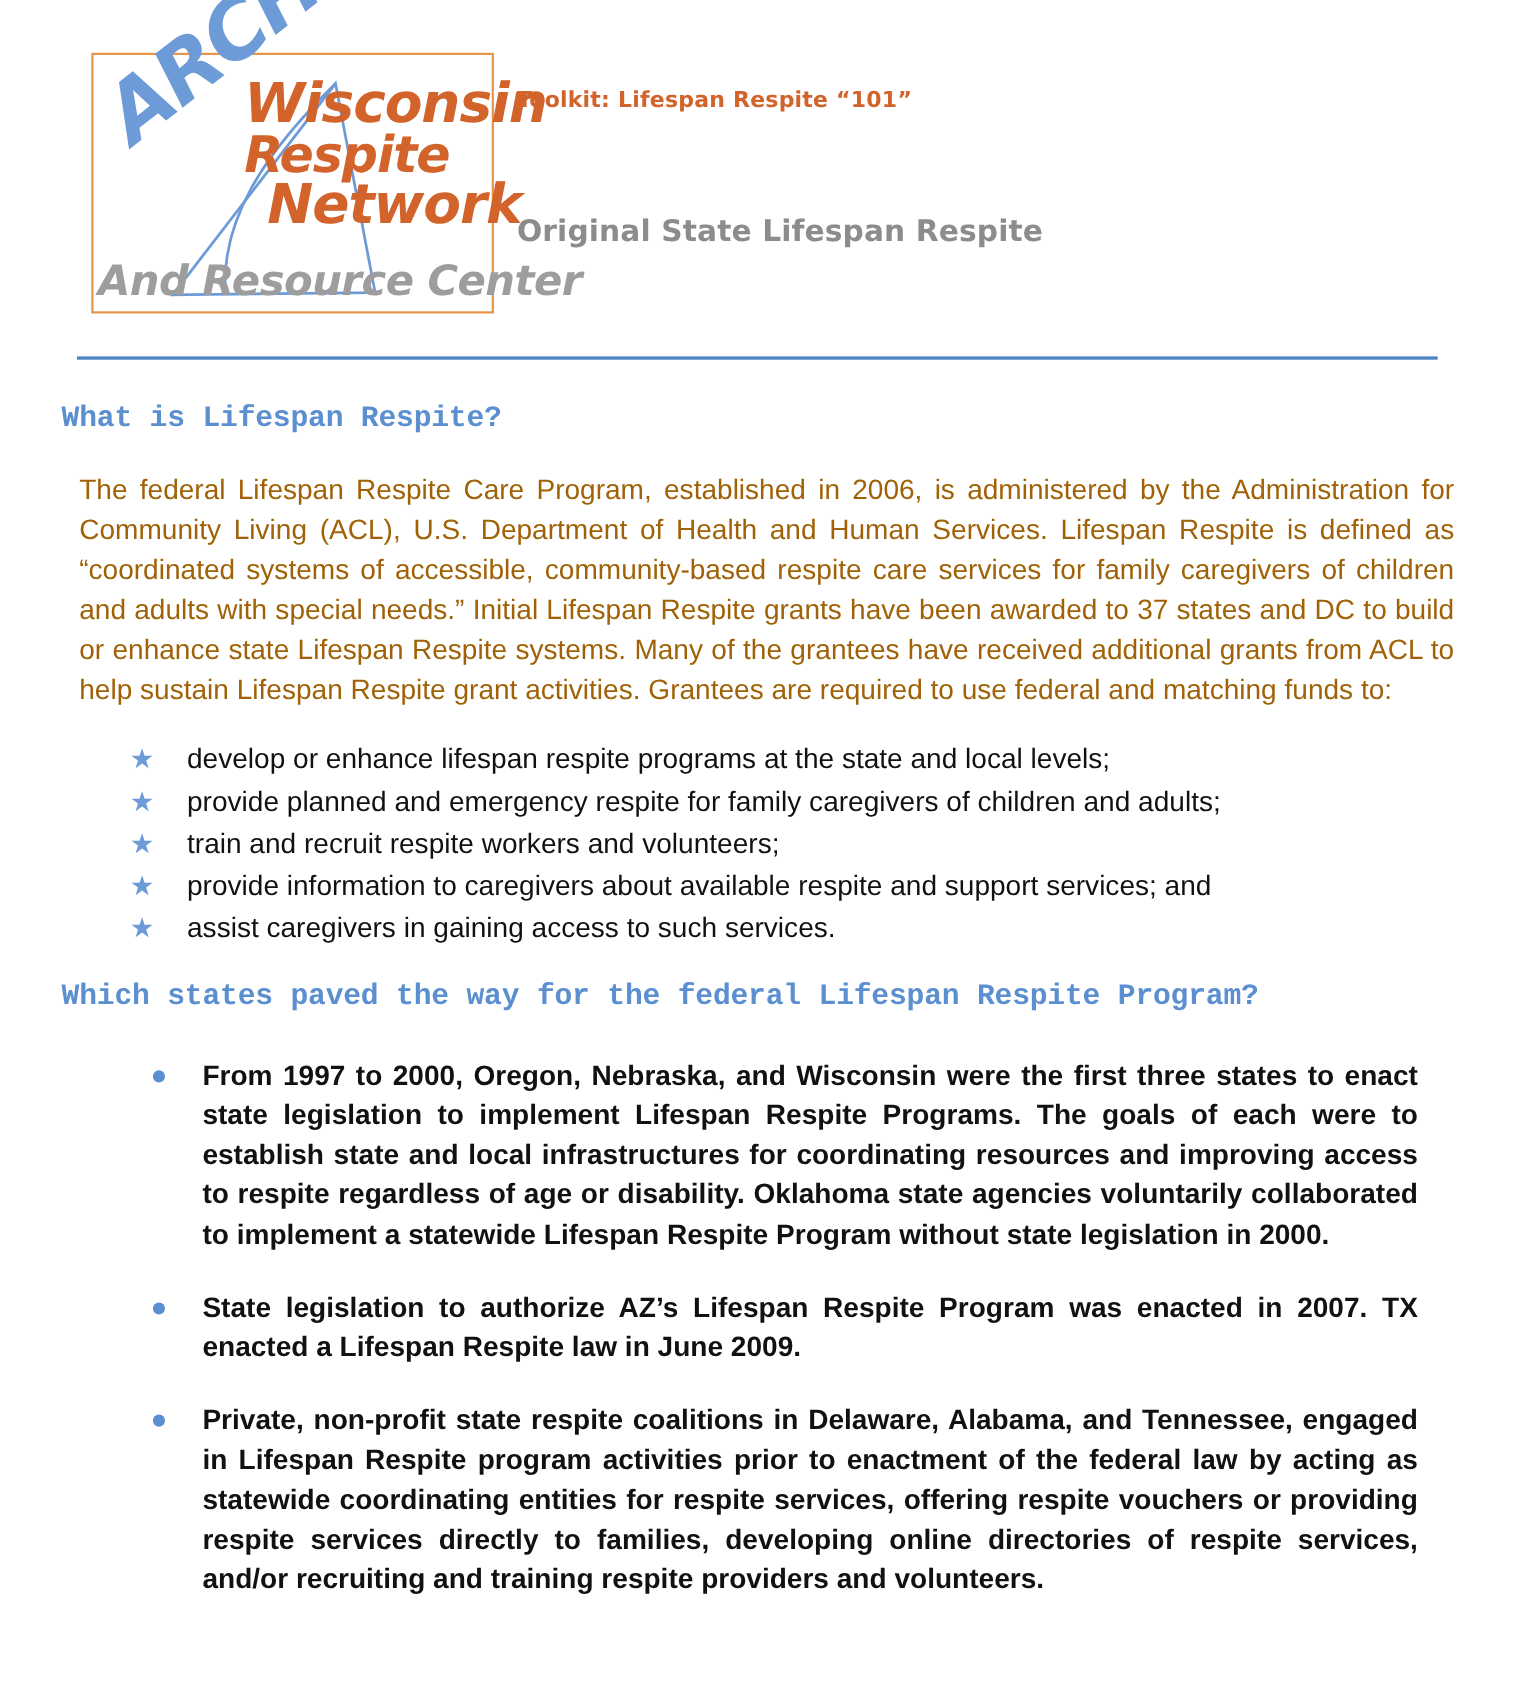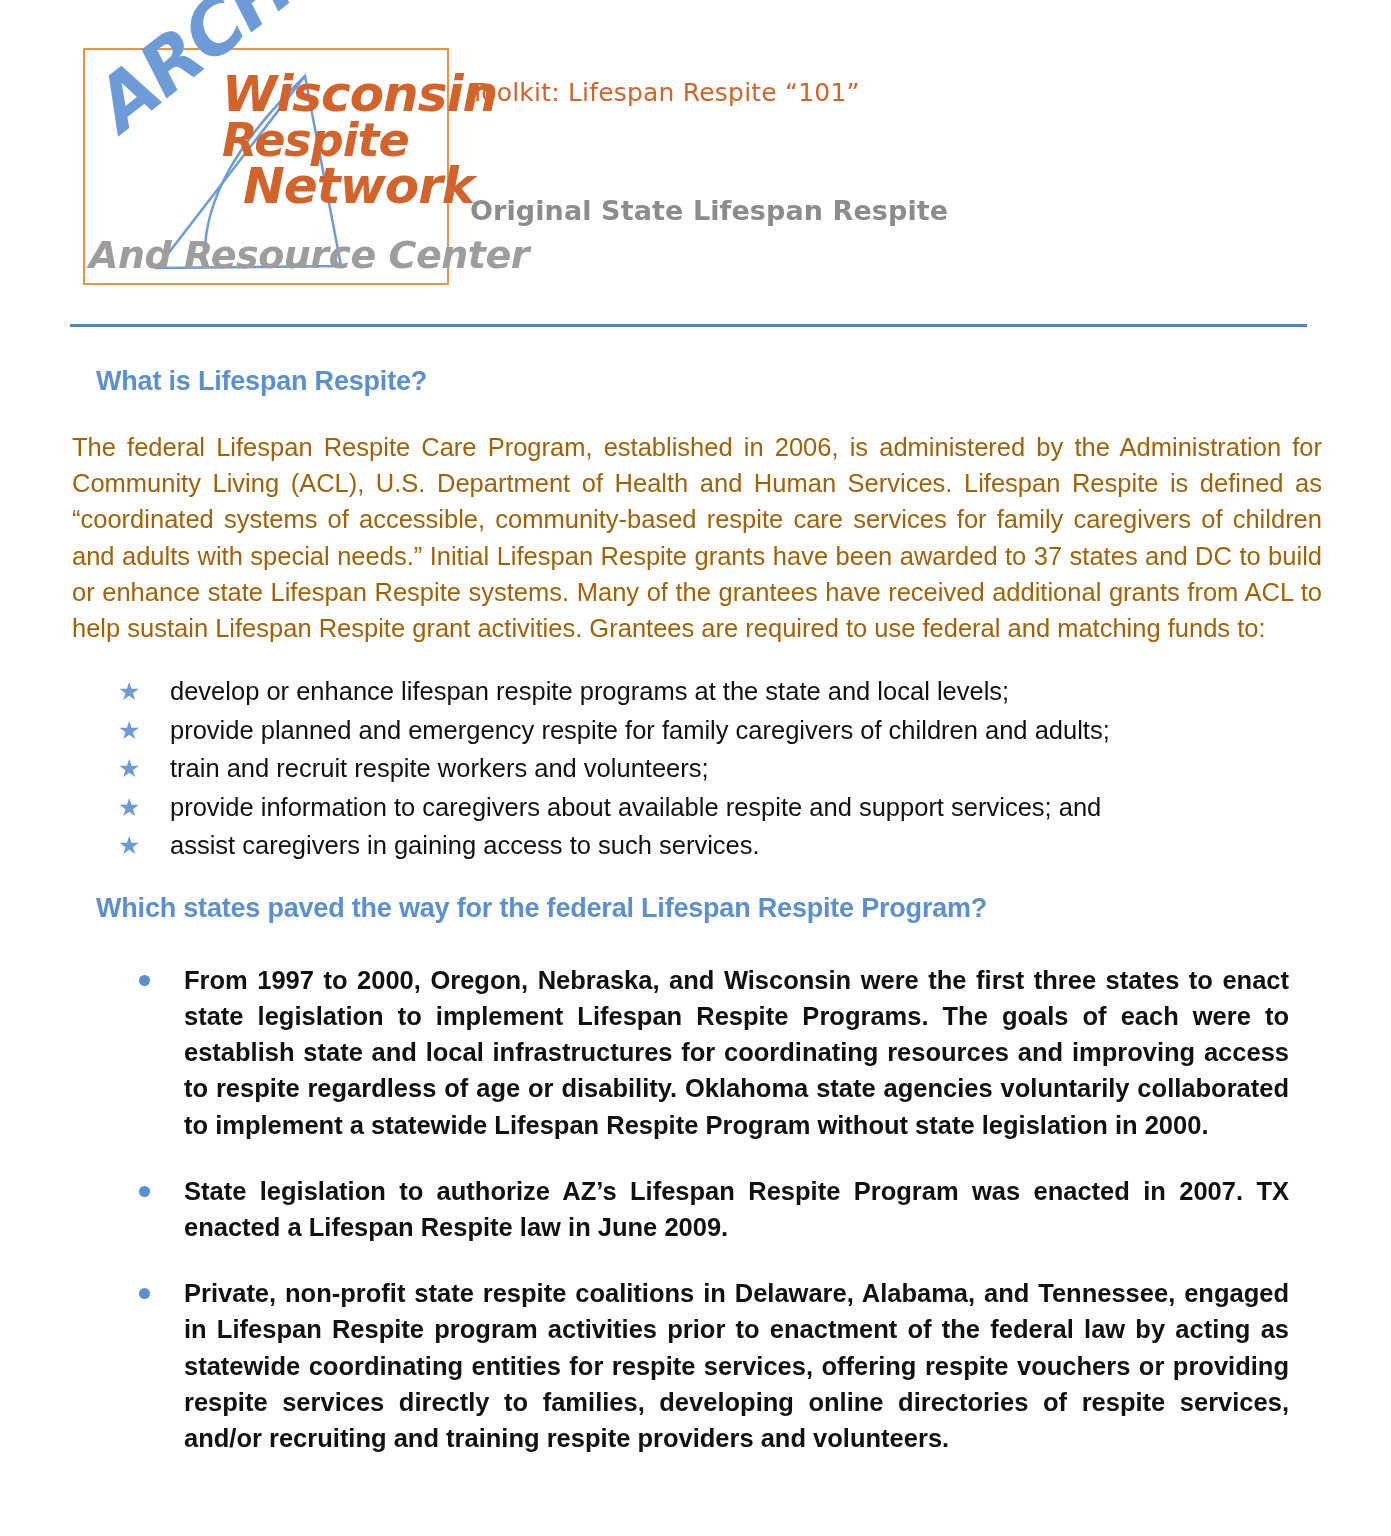--- a/index.html
+++ b/index.html
@@ -97,22 +97,22 @@
     position: absolute;
     left: 470px;
     top: 0;
     width: 860px;
   }
   .toolkit-title {
     position: absolute;
     top: 78px;
     left: 0;
     font-family: "DejaVu Sans", sans-serif;
-    font-weight: normal;
-    font-size: 25px;
+    font-weight: bold;
+    font-size: 20px;
     color: #d2632a;
     white-space: nowrap;
     letter-spacing: 0.2px;
   }
   .subtitle {
     position: absolute;
     top: 192px;
     left: 0;
     font-family: "DejaVu Sans", sans-serif;
     font-weight: bold;
@@ -132,25 +132,25 @@
   }
 
   
   .content {
     position: absolute;
     left: 0;
     top: 352px;
     width: 1391px;
   }
   .section-heading {
-    font-family: Liberation Sans, sans-serif;
+    font-family: Liberation Mono, monospace;
     font-weight: bold;
     font-size: 27px;
     color: #5b8fd0;
-    margin: 0 0 0 96px;
+    margin: 0 0 0 56px;
     letter-spacing: -0.2px;
   }
   .h1-what { padding-top: 14px; }
   .h2-which { margin-top: 0; }
 
   .para {
     margin: 0;
     padding: 0;
     width: 1250px;
     margin-left: 72px;

